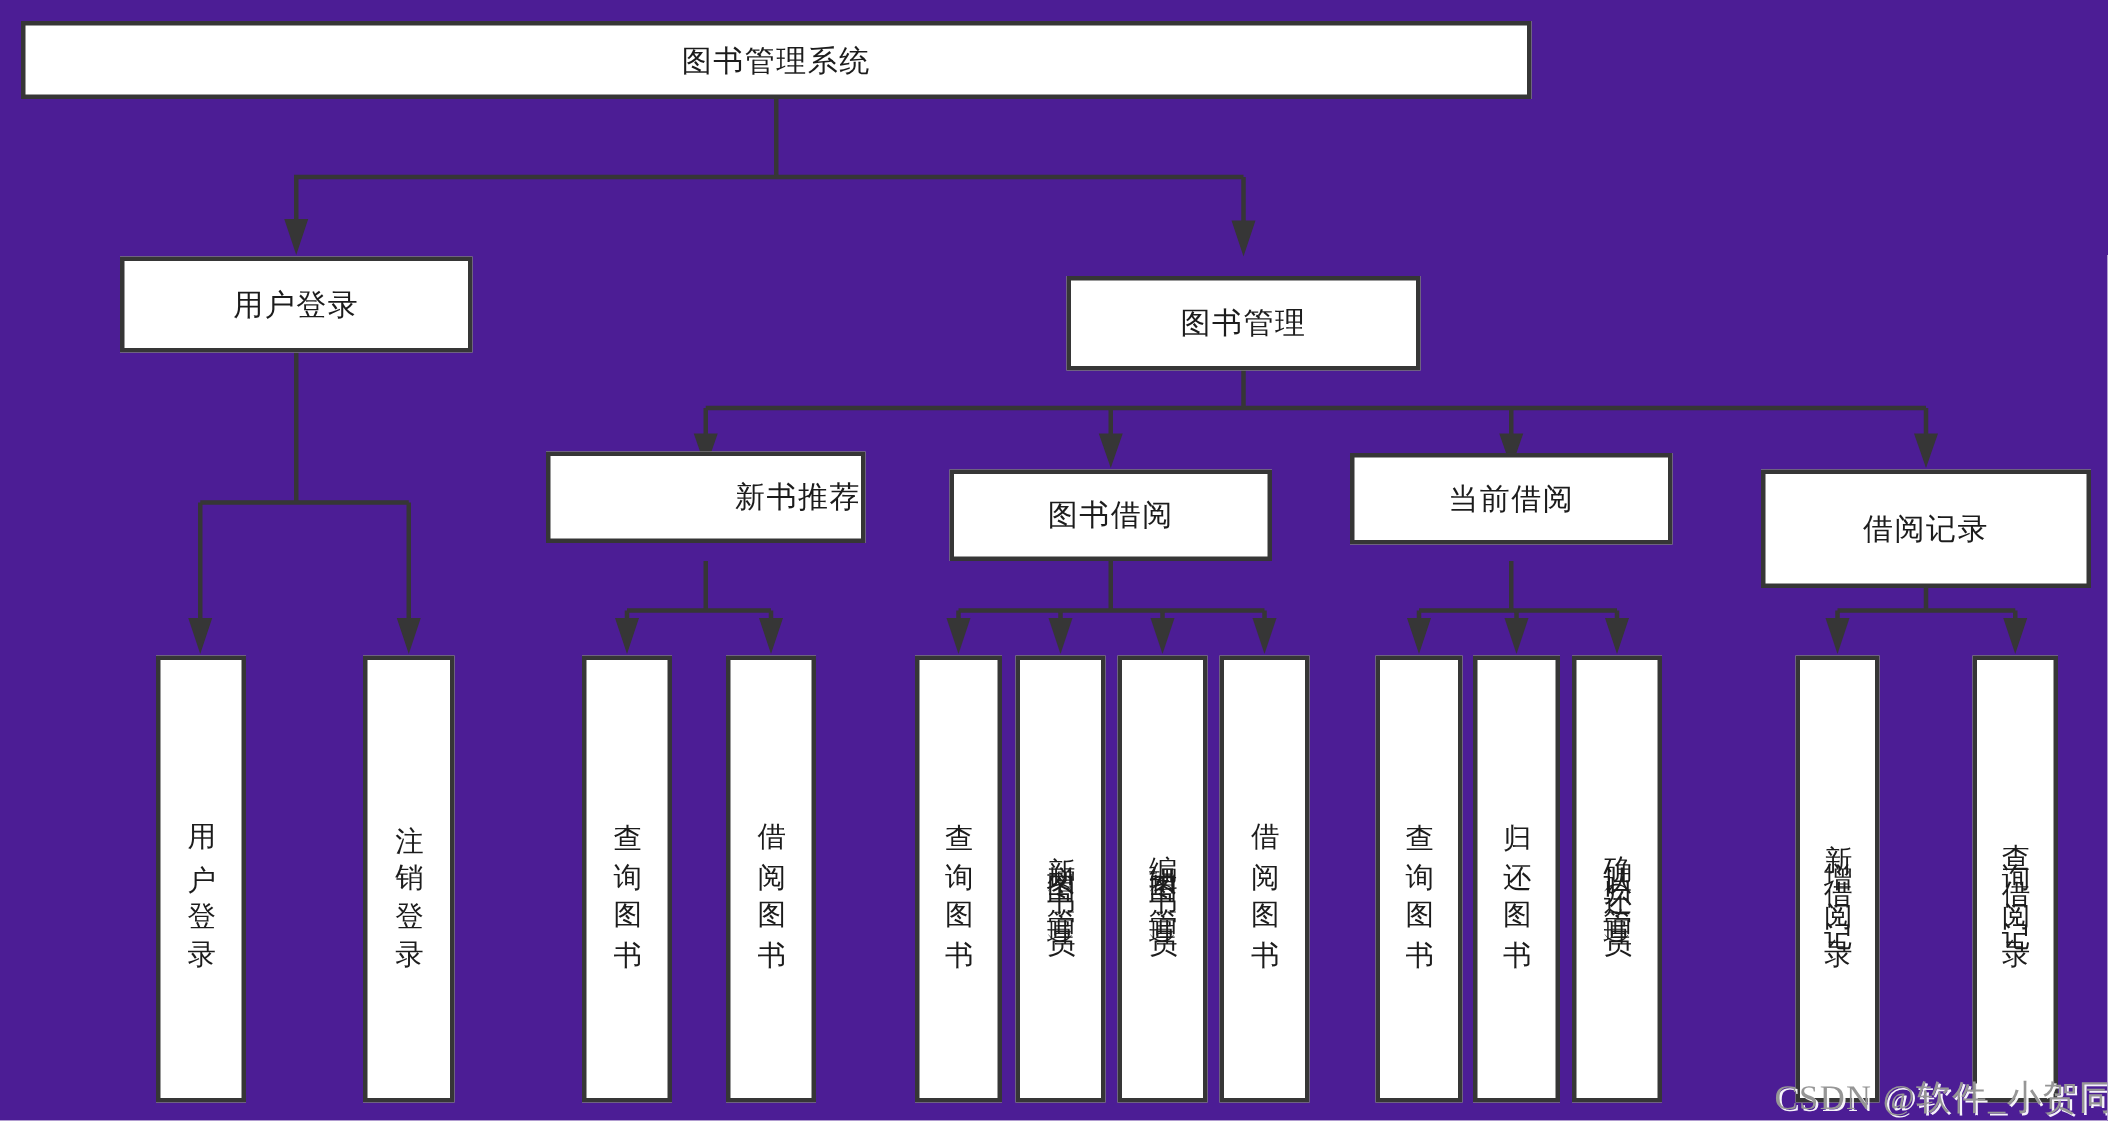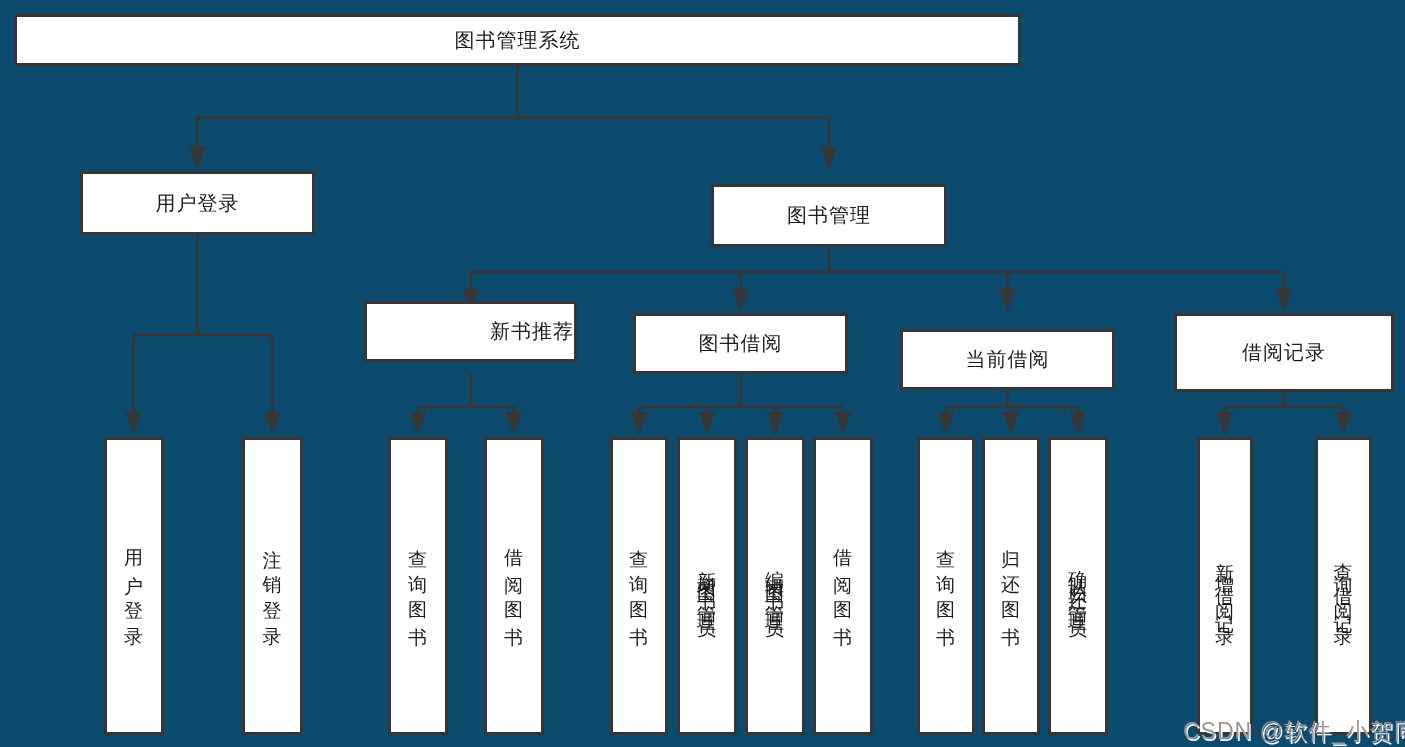--- a/index.html
+++ b/index.html
@@ -1,39 +1,39 @@
 <!DOCTYPE html>
 <html><head>
 <meta charset="utf-8">
 <style>
   html,body{margin:0;padding:0;background:#ffffff;}
   #canvas{
-    position:relative;width:1405px;height:747px;background:#0c4a6e;overflow:hidden;
-    font-family:Liberation Sans, sans-serif;
+    position:relative;width:1405px;height:747px;background:#4c1d95;overflow:hidden;
+    font-family:Liberation Serif, serif;
   }
   #connectors{position:absolute;left:0;top:0;z-index:1;}
   .box{
     position:absolute;box-sizing:border-box;border:3px solid #363636;background:#ffffff;
     display:flex;align-items:center;justify-content:center;
     color:#1c1c1c;font-size:20px;z-index:2;letter-spacing:1px;
   }
   .leaf{font-size:19px;}
   .leaf .vtext{
     writing-mode:vertical-rl;text-orientation:mixed;white-space:nowrap;
     letter-spacing:26px;line-height:1;
   }
   .leaf .sp-mid{letter-spacing:13px;}
   .leaf .sp-tight{letter-spacing:7px;}
   
   #b-root{left:14px;top:14px;width:1007px;height:52px;}
   #b-user-login{left:80px;top:171px;width:235px;height:64px;}
   #b-book-mgmt{left:711px;top:184px;width:236px;height:63px;}
   #b-new-book{left:364px;top:301px;width:213px;height:61px;justify-content:flex-end;}
   #b-book-borrow{left:633px;top:313px;width:215px;height:61px;}
-  #b-cur-borrow{left:900px;top:329px;width:215px;height:61px;}
+  #b-cur-borrow{left:900px;top:302px;width:215px;height:61px;}
   #b-borrow-rec{left:1174px;top:313px;width:220px;height:79px;}
   #l-user-login{left:104px;top:437px;width:60px;height:298px;}
   #l-logout{left:242px;top:437px;width:61px;height:298px;}
   #l-nb-query{left:388px;top:437px;width:60px;height:298px;}
   #l-nb-borrow{left:484px;top:437px;width:60px;height:298px;}
   #l-bb-query{left:610px;top:437px;width:58px;height:298px;}
   #l-bb-add{left:677px;top:437px;width:60px;height:298px;}
   #l-bb-edit{left:745px;top:437px;width:60px;height:298px;}
   #l-bb-borrow{left:813px;top:437px;width:60px;height:298px;}
   #l-cb-query{left:917px;top:437px;width:58px;height:298px;}

